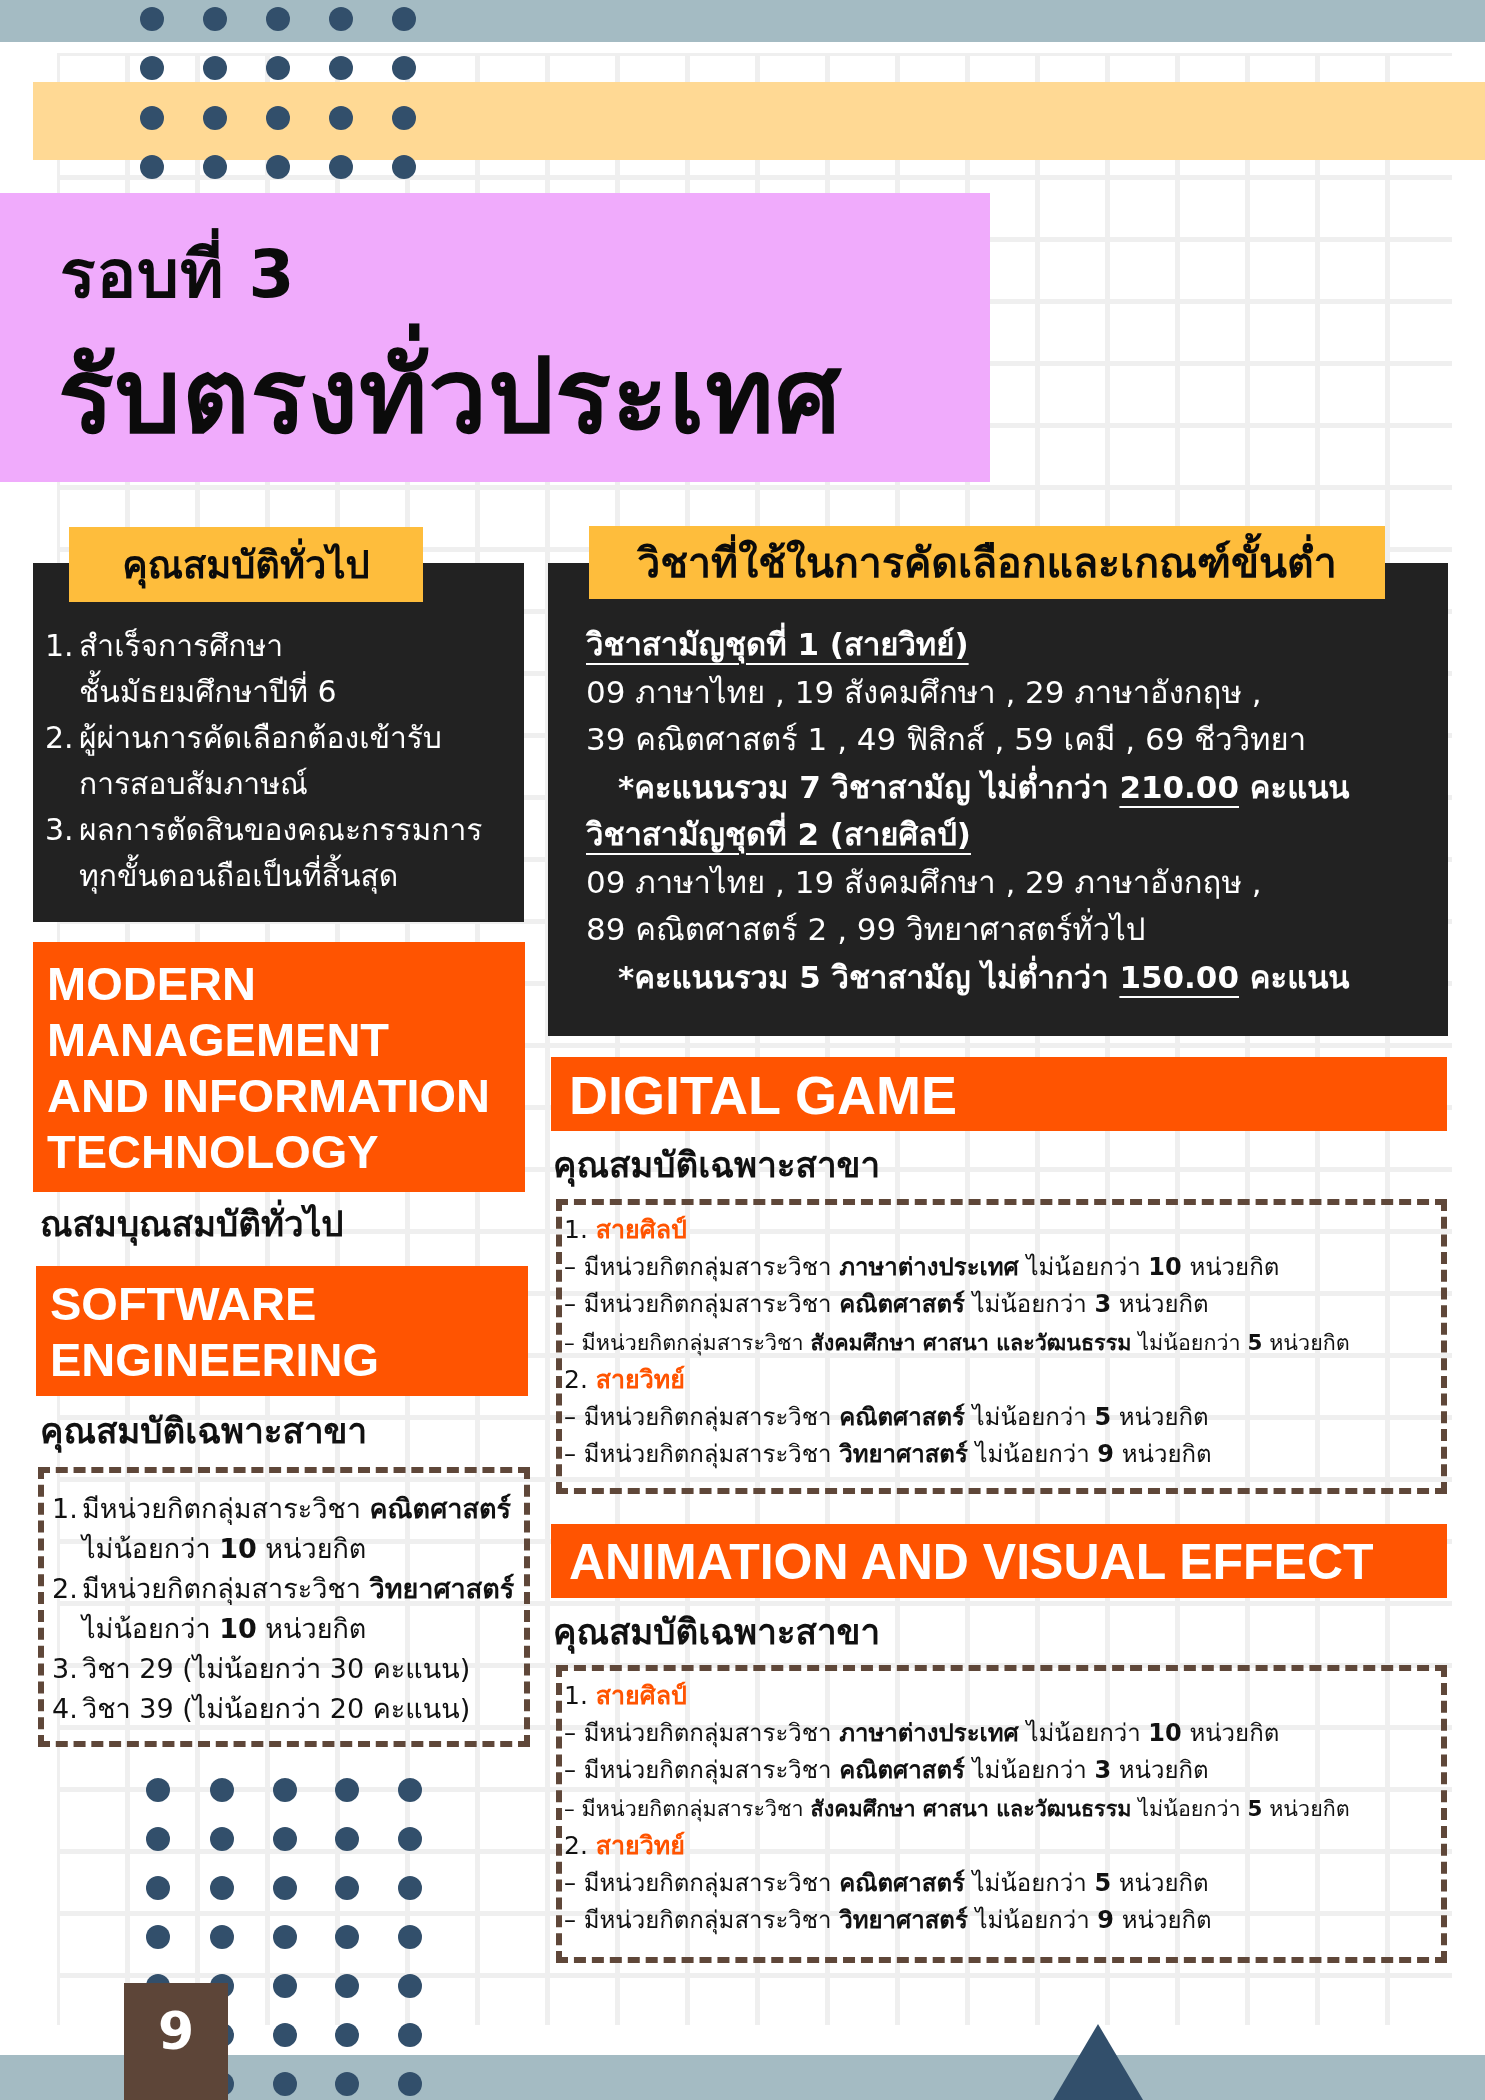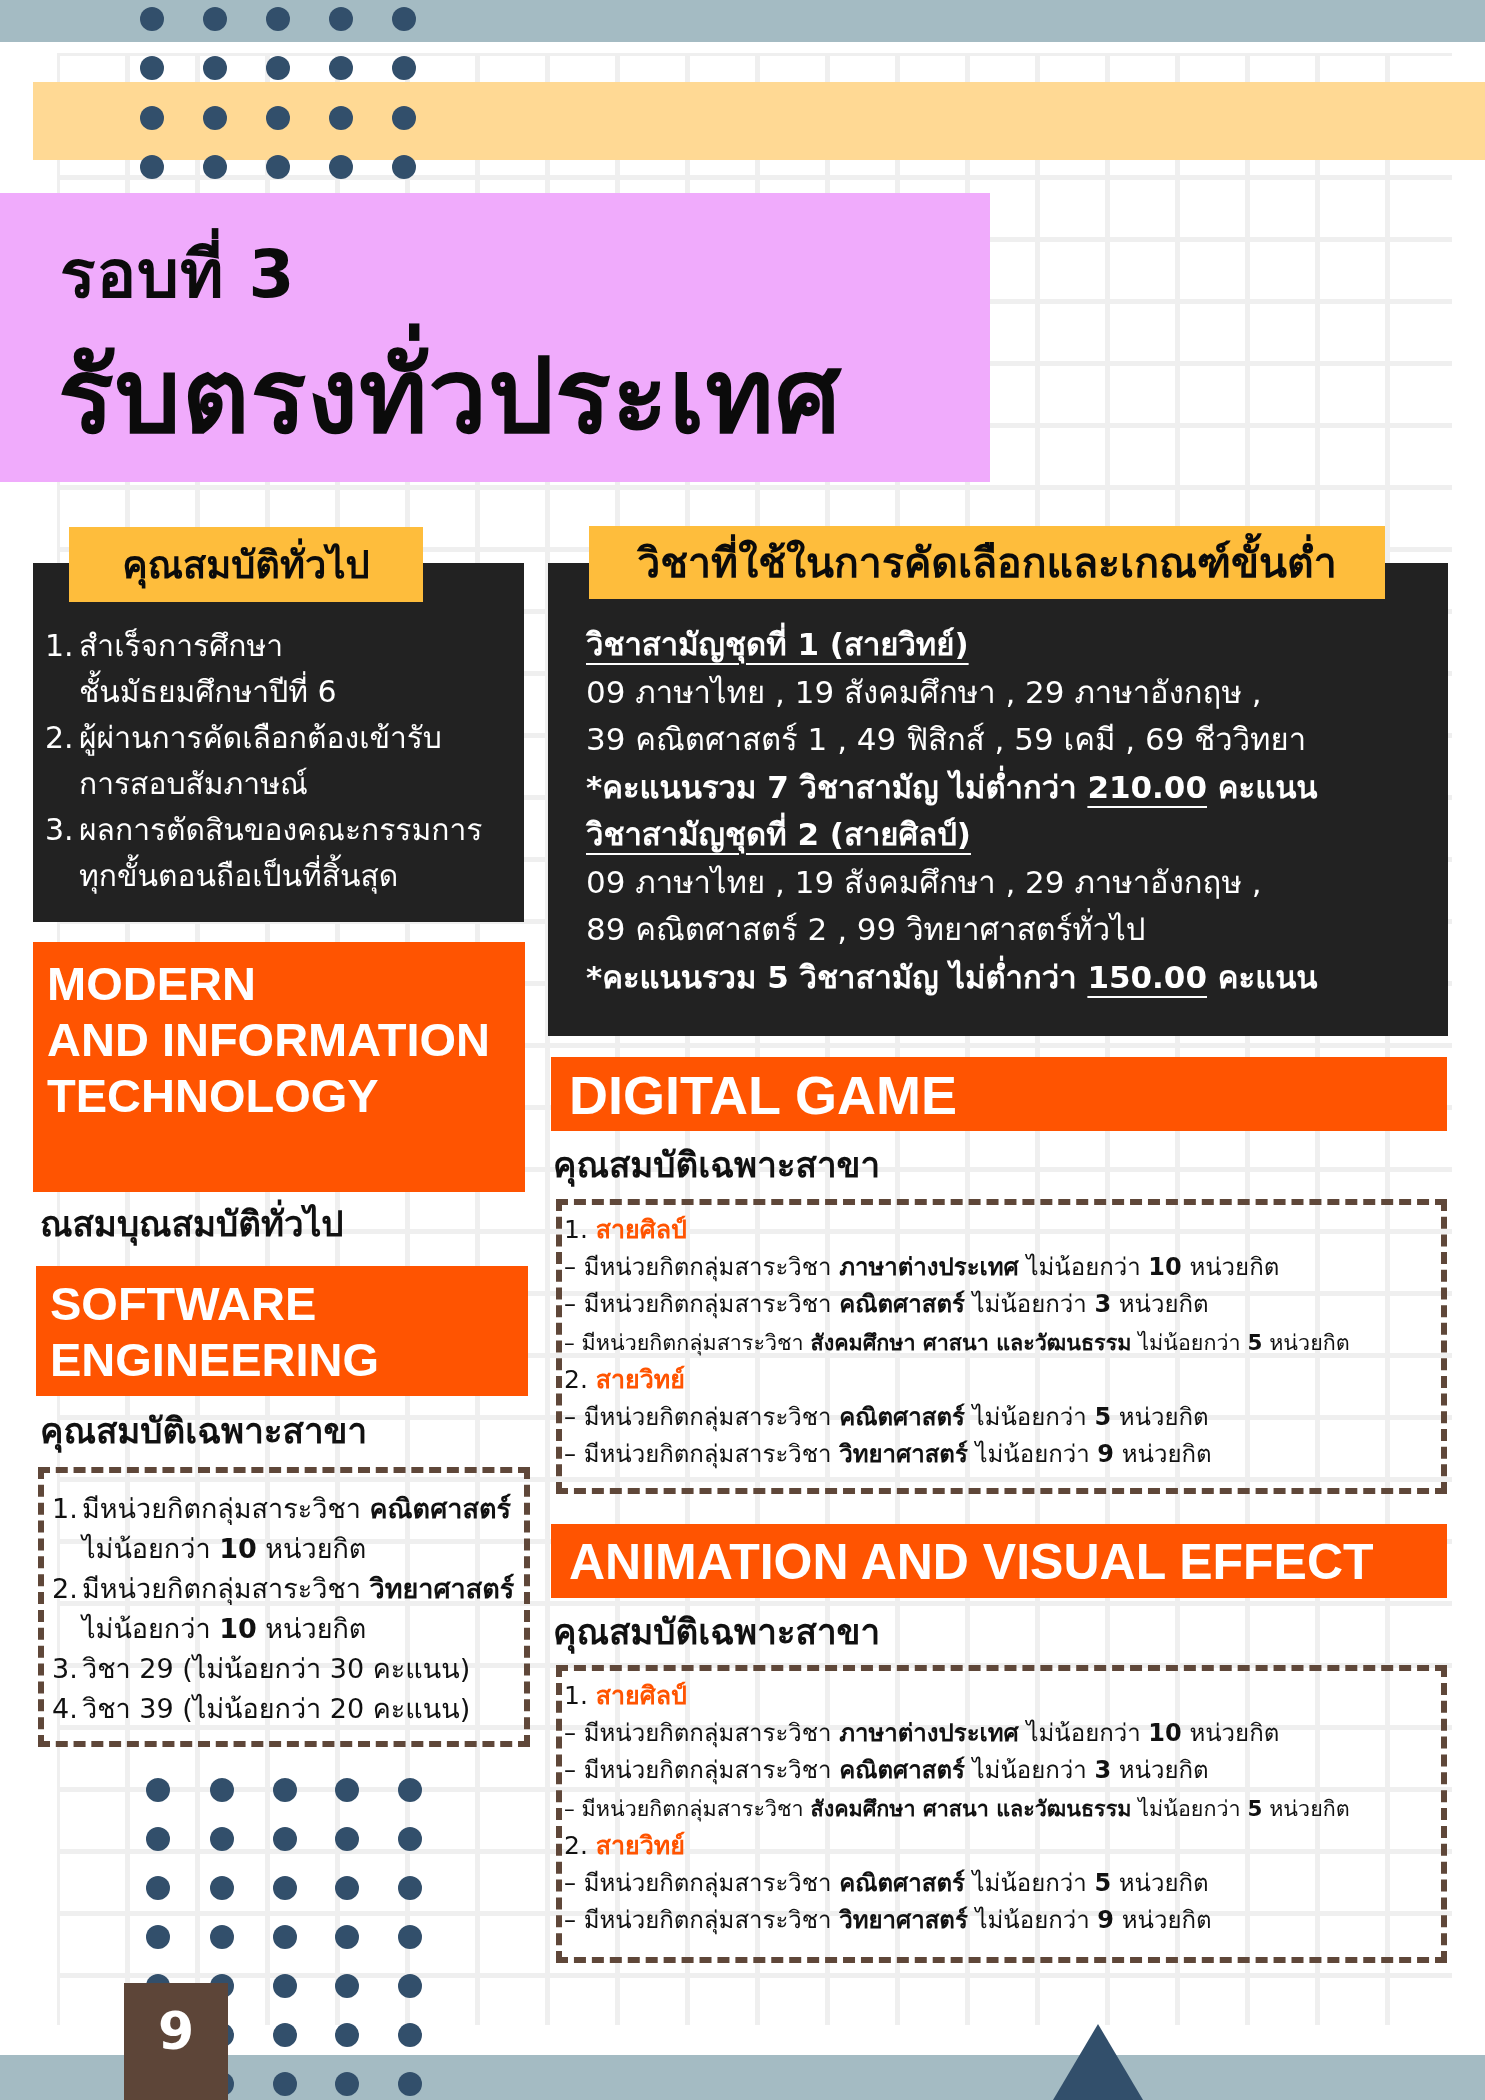--- a/index.html
+++ b/index.html
@@ -44,21 +44,21 @@
   .gq-tag { left: 69px; top: 527px; width: 354px; height: 75px; font-size: 38px; }
   .gq-list { position: absolute; left: 12px; top: 60px; width: 480px; font-size: 30px; line-height: 46px; }
   .gq-list .item { display: flex; }
   .gq-list .num { width: 34px; flex-shrink: 0; }
   .gq-list .txt { flex: 1; }
 
   .subj-box { left: 548px; top: 563px; width: 900px; height: 473px; }
   .subj-tag { left: 589px; top: 526px; width: 796px; height: 73px; font-size: 41px; }
   .subj-content { position: absolute; left: 38px; top: 58px; width: 850px; font-size: 31px; line-height: 47.5px; }
   .subj-content .set-title { font-weight: bold; text-decoration: underline; text-underline-offset: 8px; text-decoration-thickness: 2px; }
-  .subj-content .note { font-weight: bold; }
+  .subj-content .note { font-weight: bold; margin-left: 32px; }
   .subj-content .u { text-decoration: underline; text-underline-offset: 8px; text-decoration-thickness: 2px; }
 
   .orange-block { position: absolute; background: #ff5401; color: #fff; font-family: "Liberation Sans", sans-serif; font-weight: bold; }
   .mmit-block { left: 33px; top: 942px; width: 492px; height: 250px; }
   .mmit-block .lines { position: absolute; left: 14px; top: 14px; font-size: 47px; line-height: 56px; letter-spacing: 0px; }
   .se-block { left: 36px; top: 1266px; width: 492px; height: 130px; }
   .se-block .lines { position: absolute; left: 14px; top: 10px; font-size: 47px; line-height: 56px; }
   .dg-block { left: 551px; top: 1057px; width: 896px; height: 74px; }
   .dg-block .lines { position: absolute; left: 18px; top: 8px; font-size: 54px; line-height: 60px; }
   .av-block { left: 551px; top: 1524px; width: 896px; height: 74px; }
@@ -194,20 +194,21 @@
     <div>09 ภาษาไทย , 19 สังคมศึกษา , 29 ภาษาอังกฤษ ,</div>
     <div>89 คณิตศาสตร์ 2 , 99 วิทยาศาสตร์ทั่วไป</div>
     <div class="note"><span>*คะแนนรวม 5 วิชาสามัญ ไม่ต่ำกว่า </span><span class="u">150.00</span><span> คะแนน</span></div>
   </div>
 </div>
 <div class="tag-yellow subj-tag">วิชาที่ใช้ในการคัดเลือกและเกณฑ์ขั้นต่ำ</div>
 
 <div class="orange-block mmit-block">
   <div class="lines">
     <div>MODERN</div>
+    <div>MANAGEMENT</div>
     <div>AND INFORMATION</div>
     <div>TECHNOLOGY</div>
   </div>
 </div>
 <div class="sub-heading" style="left:40px;top:1196px;">ณสมบุณสมบัติทั่วไป</div>
 
 <div class="orange-block se-block">
   <div class="lines">
     <div>SOFTWARE</div>
     <div>ENGINEERING</div>

